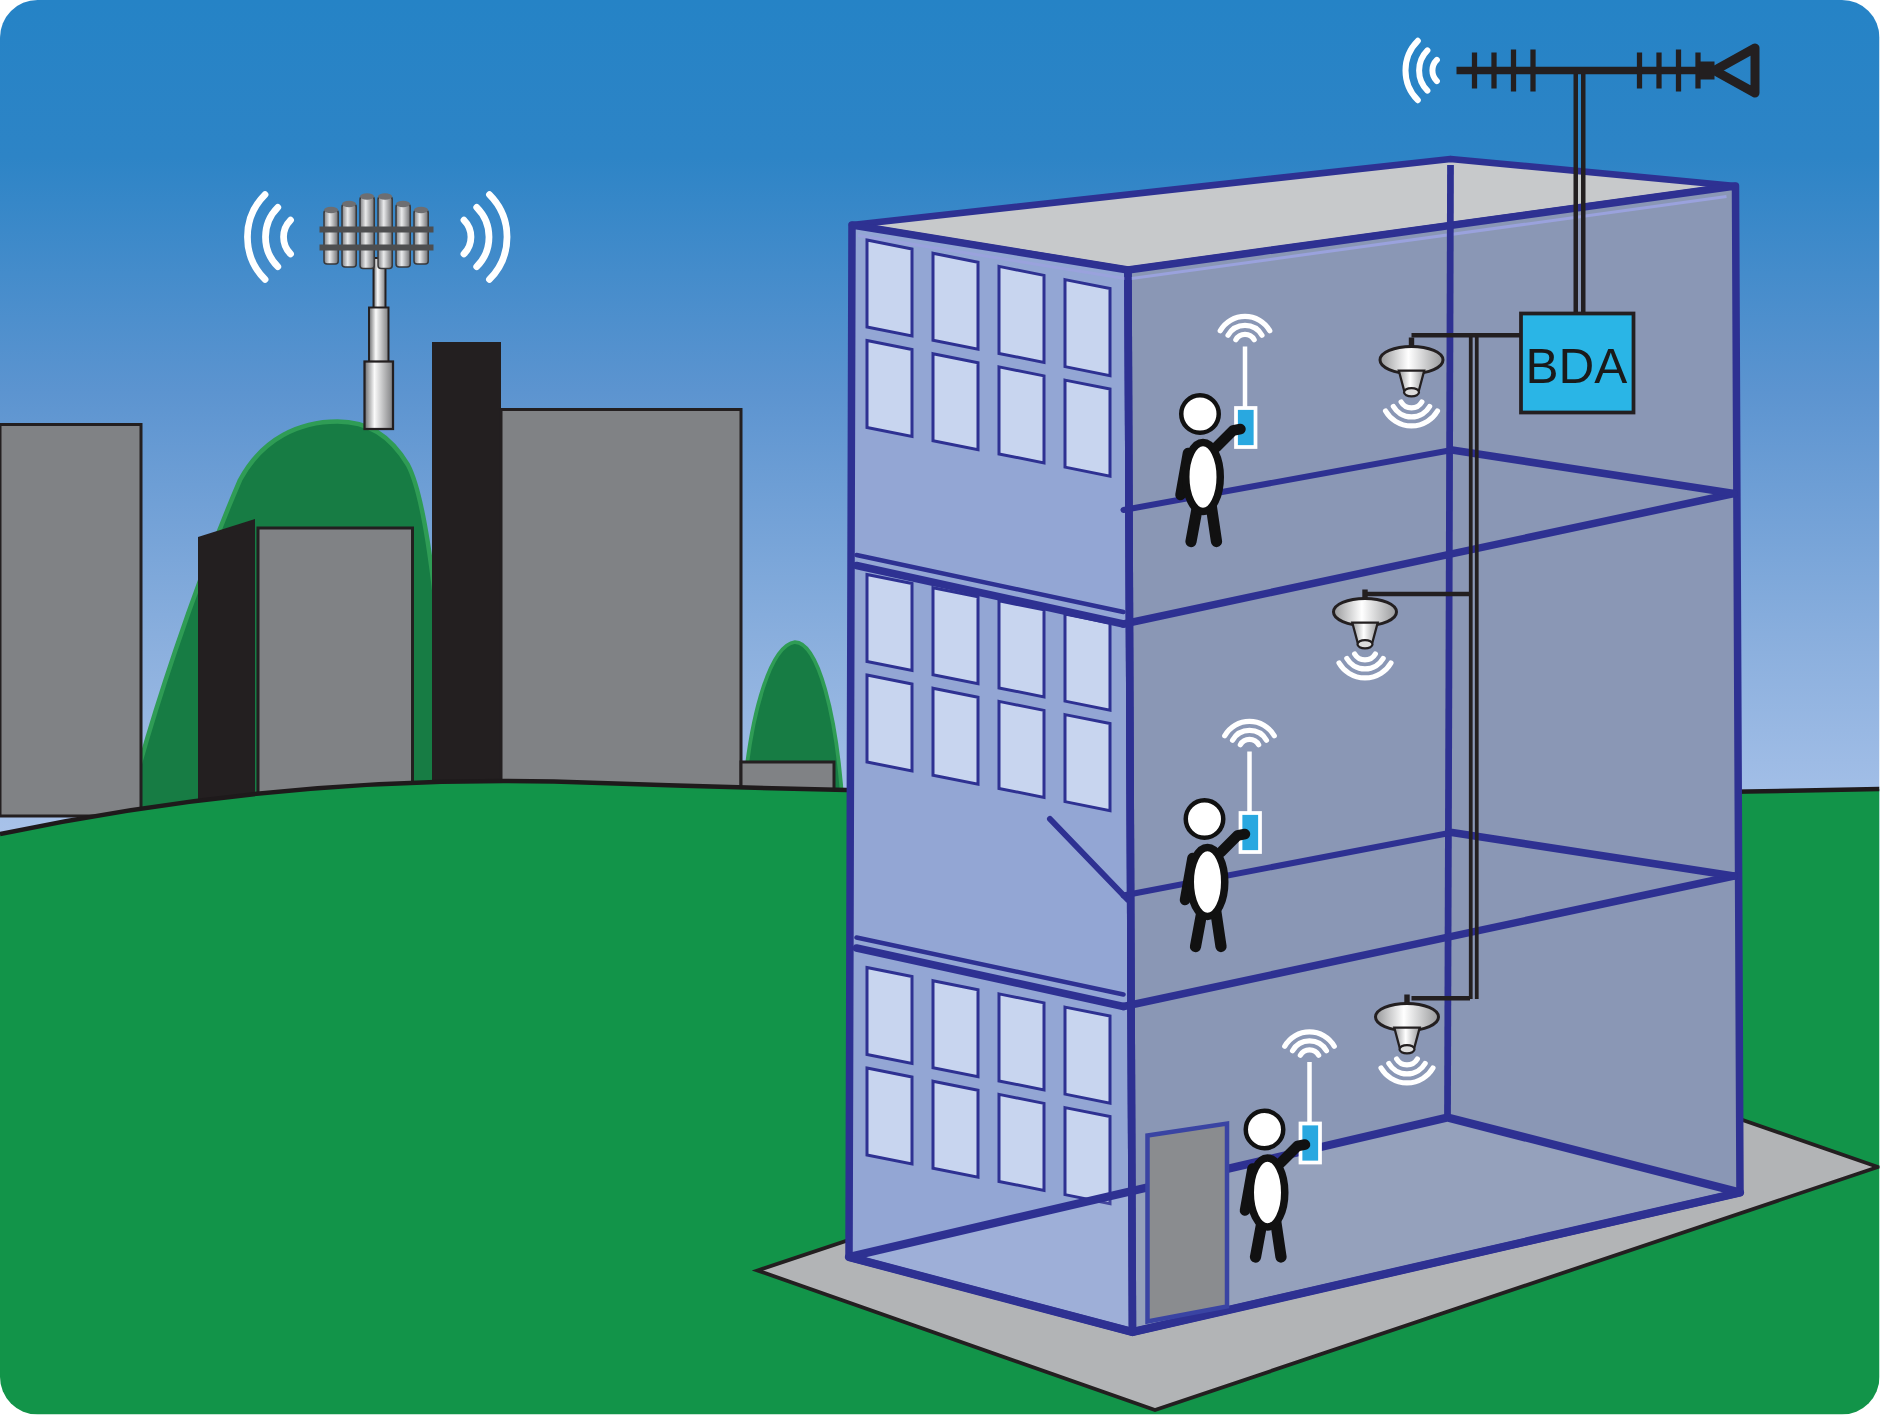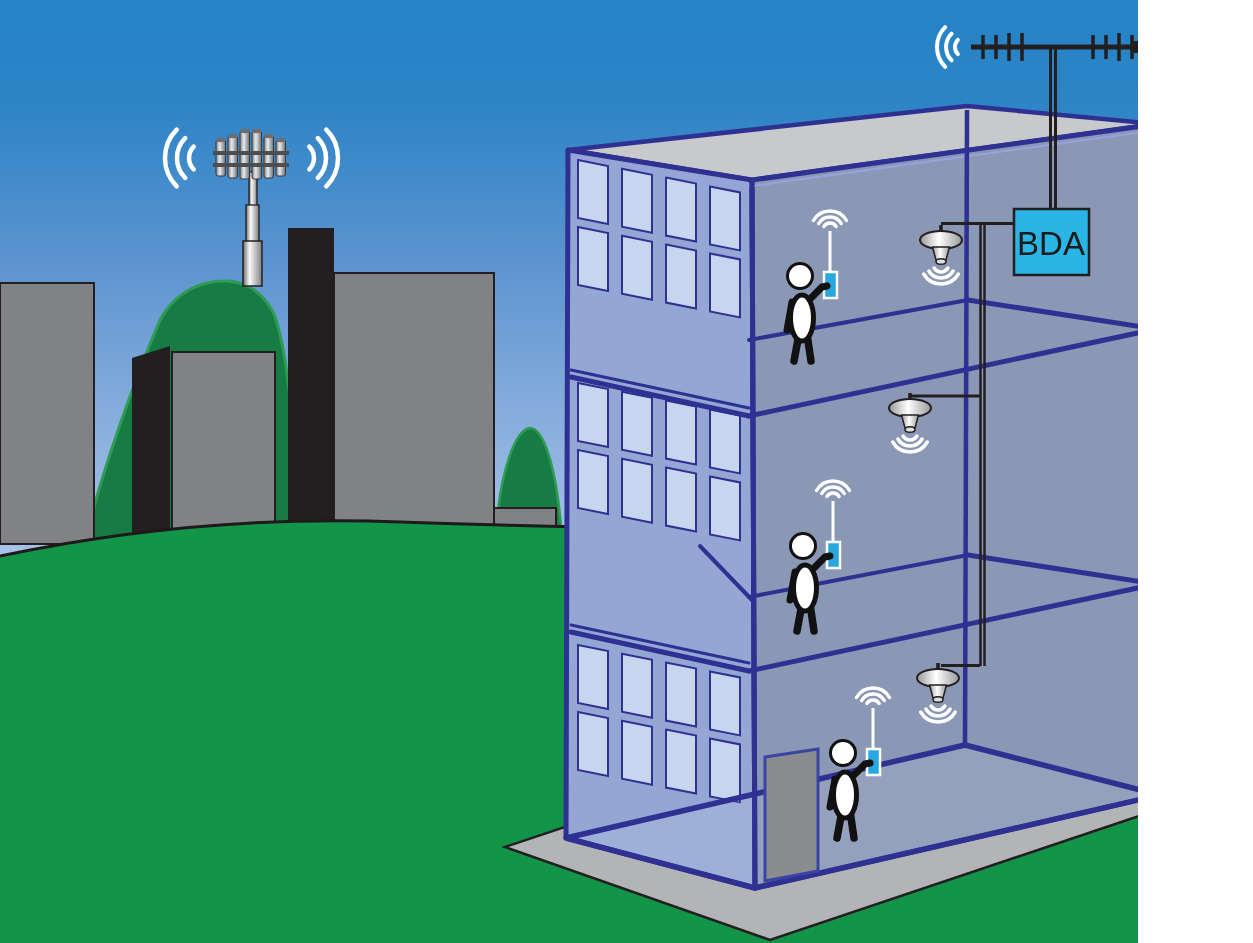--- a/index.html
+++ b/index.html
@@ -1,16 +1,16 @@
 <!DOCTYPE html>
 <html style="--sky-top: #2583c6; --sky-upper: #2d84c6; --sky-mid: #5c94d0; --sky-lower: #8cb0de; --sky-horizon: #aec6ec; --lawn: #129449; --lawn-edge: #1e1a1b; --hill: #177c44; --hill-rim: #2f9c55; --city-gray: #808285; --city-black: #231f20; --pad: #b2b4b6; --outline: #231f20; --facade-left: #93a6d4; --facade-right: #8a97b5; --roof: #c7c9cb; --roof-highlight: #9aa2dd; --edge-blue: #2e3192; --window: #c8d5ef; --door: #8a8c8f; --door-edge: #3a44a3; --bda-fill: #2ab5e6; --bda-text: #1a1a1a; --radio-fill: #29a8e0; --cable: #231f20; --wave: #ffffff; --figure-dark: #111111; --figure-light: #ffffff; --metal-dark: #6a6b6d; --metal-mid: #7e7f81; --metal-light: #fafafa; --cyl-dark: #6d6e71; --bar-gray: #4d4e50;"><head>
 <meta charset="utf-8">
 <style>
   html,body{margin:0;padding:0;background:#ffffff;}
-  .stage{width:1138px;height:943px;position:relative;overflow:hidden;}
+  .stage{width:1253px;height:943px;position:relative;overflow:hidden;border-radius:25px;}
   svg{display:block;width:1253px;height:943px;}
   .edge{stroke:var(--edge-blue);fill:none;stroke-linecap:round;}
   .win{fill:var(--window);stroke:var(--edge-blue);stroke-width:2;}
   .wave{stroke:var(--wave);fill:none;stroke-linecap:round;}
   .cable{stroke:var(--cable);fill:none;stroke-linecap:butt;}
   text.bda-label{font-family:"Liberation Sans",sans-serif;font-size:33px;font-weight:400;
     fill:var(--bda-text);text-anchor:middle;}
 </style>
 </head>
 <body>

